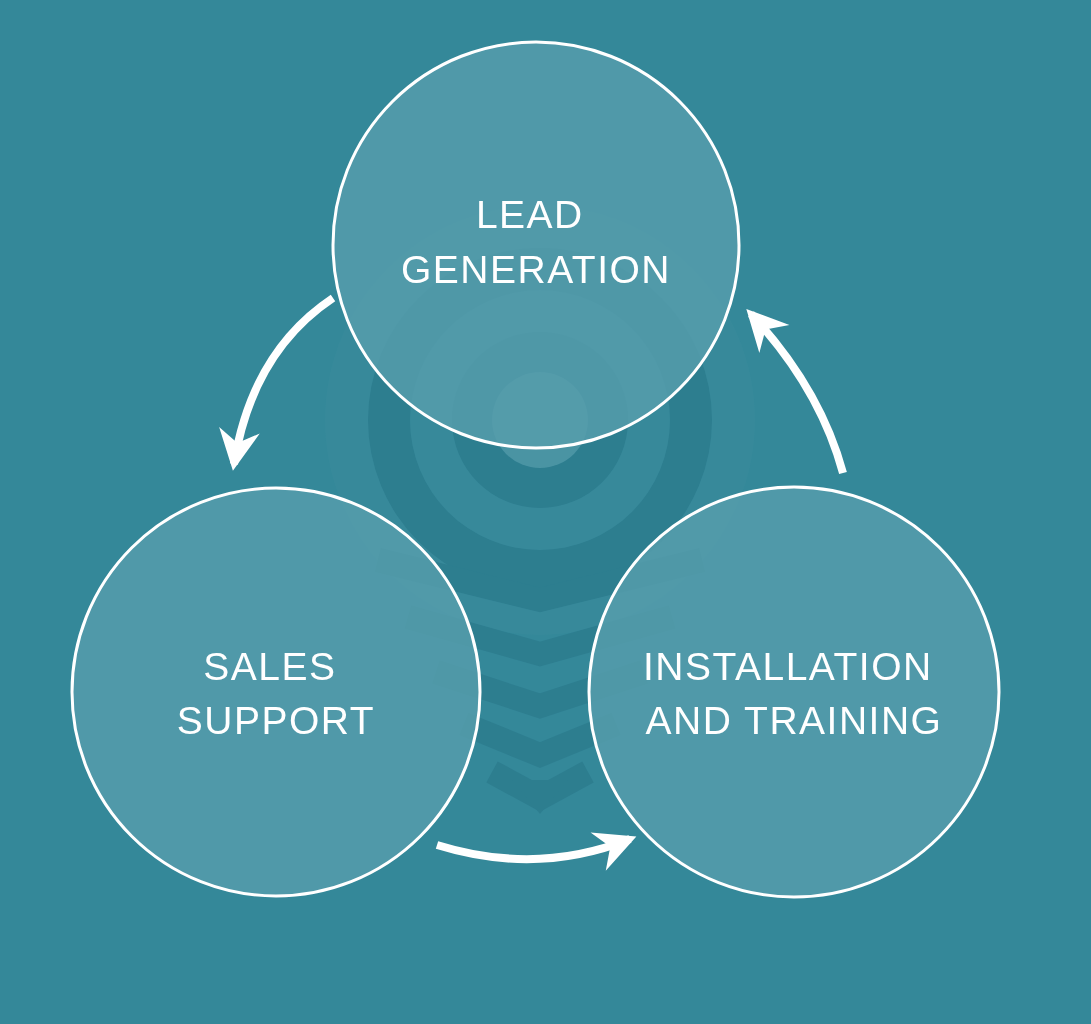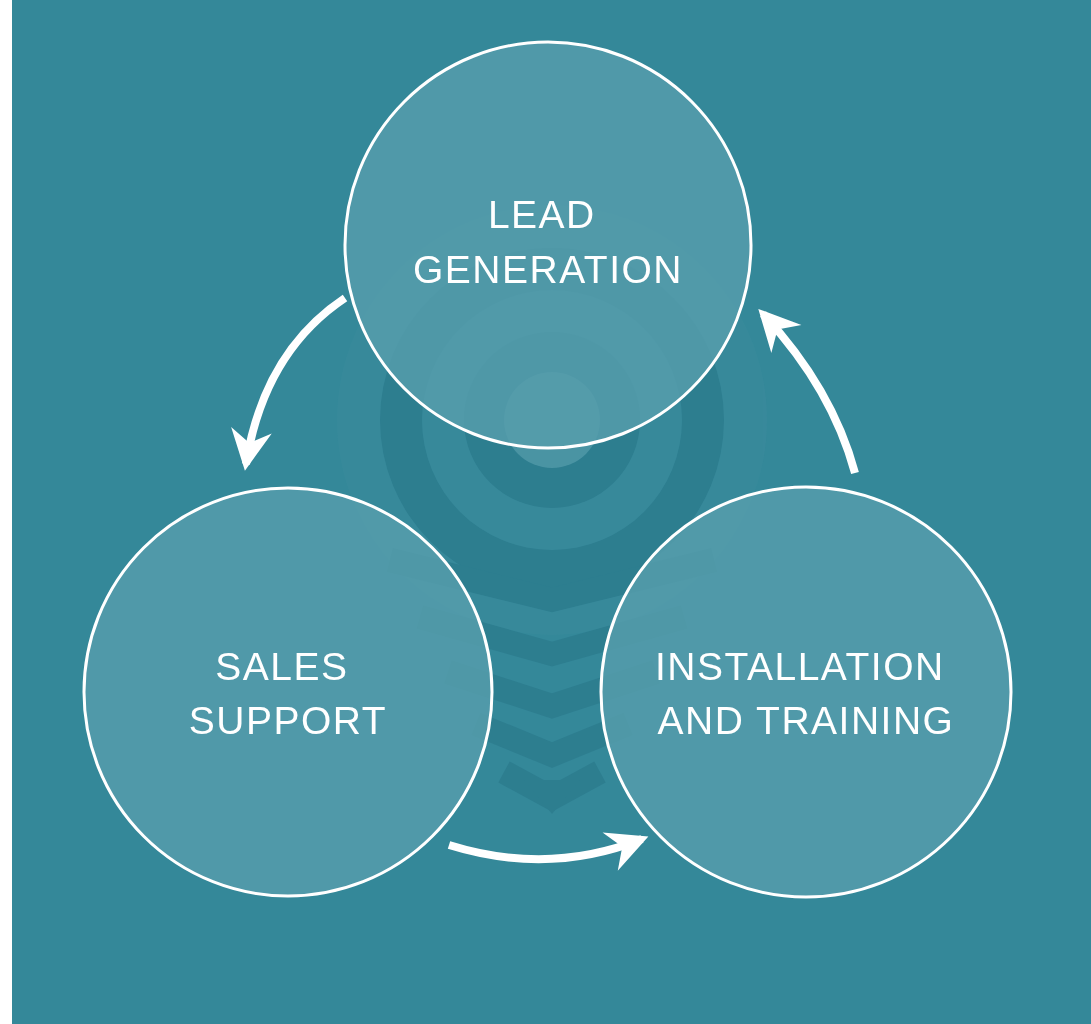--- a/index.html
+++ b/index.html
@@ -1,17 +1,17 @@
 <!DOCTYPE html>
 <html><head>
 <meta charset="utf-8">
 <style>
   html, body { margin: 0; padding: 0; }
   body { width: 1091px; height: 1024px; overflow: hidden; }
-  .stage { width: 892px; height: 1024px; position: relative; margin-left: 12px; }
+  .stage { width: 892px; height: 1024px; position: relative; }
   svg { display: block; }
   .node-label {
     font-family: "Liberation Sans", sans-serif;
     font-size: 39px;
     letter-spacing: 1.5px;
     font-weight: 400;
   }
 </style>
 </head>
 <body>

